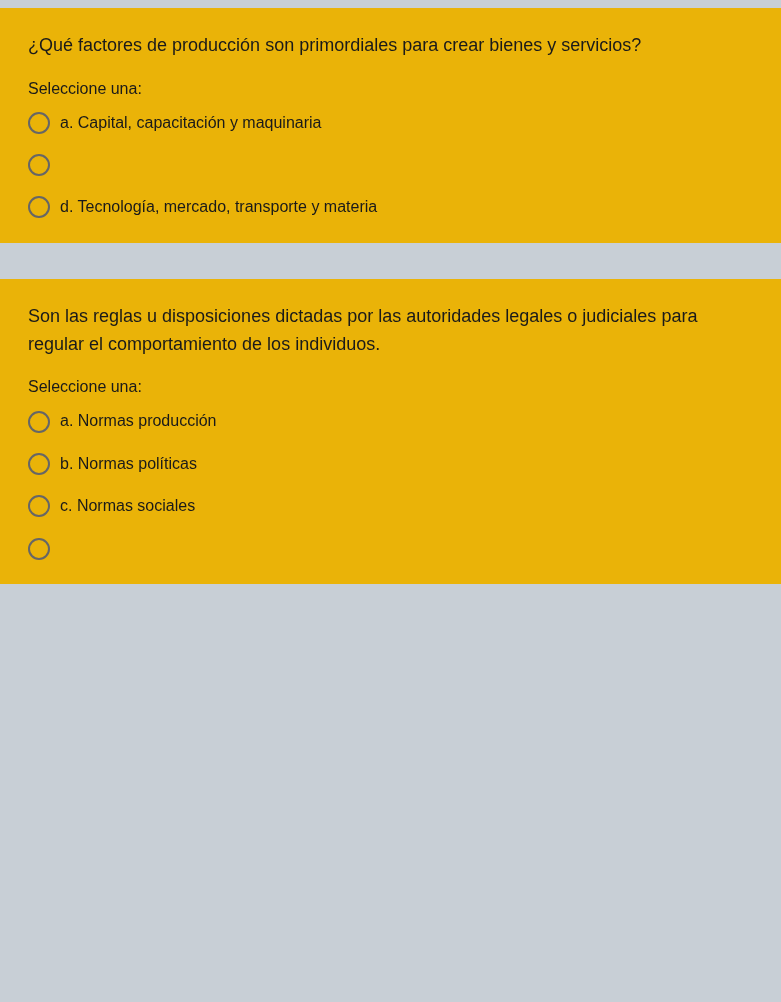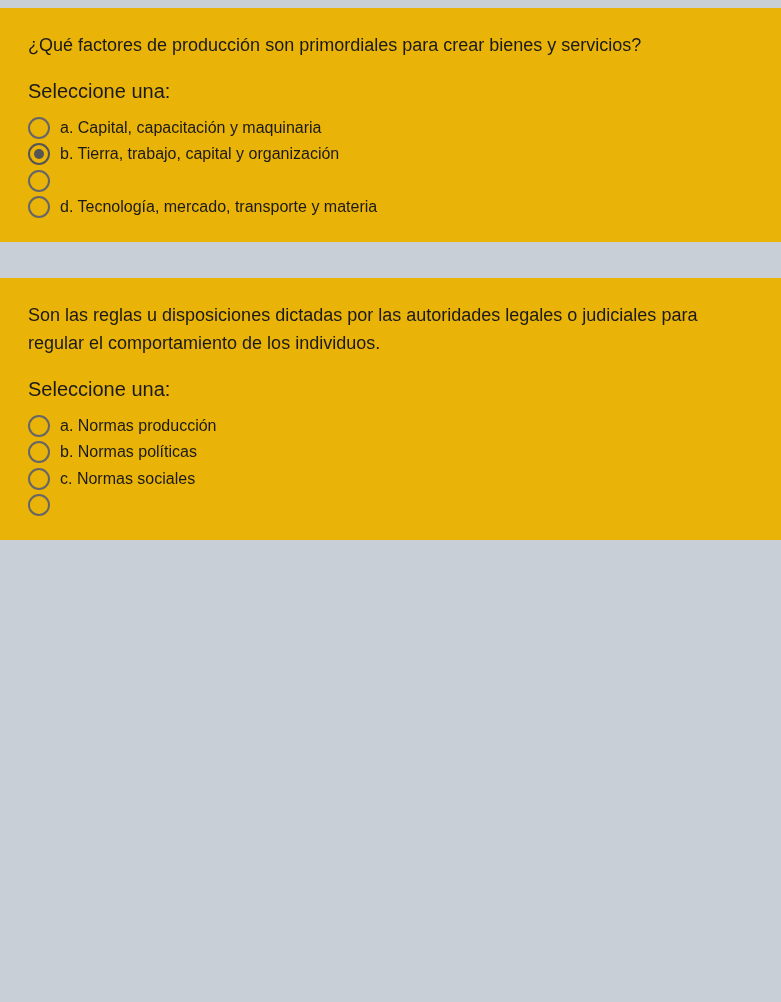--- a/index.html
+++ b/index.html
@@ -27,31 +27,31 @@
 
     .question-text {
       font-size: 18px;
       color: #1a1a1a;
       line-height: 1.55;
       margin-bottom: 20px;
       font-weight: 400;
     }
 
     .seleccione-label {
-      font-size: 20px;
+      font-size: 16px;
       color: #1a1a1a;
       margin-bottom: 14px;
       font-weight: 400;
     }
 
     .options-list {
       list-style: none;
       display: flex;
       flex-direction: column;
-      gap: 4px;
+      gap: 20px;
     }
 
     .option-item {
       display: flex;
       align-items: center;
       gap: 10px;
       cursor: pointer;
     }
 
     .radio-circle {
@@ -98,24 +98,20 @@
 
 <div class="question-block">
   <p class="question-text">¿Qué factores de producción son primordiales para crear bienes y servicios?</p>
   <p class="seleccione-label">Seleccione una:</p>
   <ul class="options-list">
     <li class="option-item">
       <span class="radio-circle"></span>
       <span class="option-text">a. Capital, capacitación y maquinaria</span>
     </li>
     <li class="option-item">
-      <span class="radio-circle selected"></span>
-      <span class="option-text">b. Tierra, trabajo, capital y organización</span>
-    </li>
-    <li class="option-item">
       <span class="radio-circle"></span>
     </li>
     <li class="option-item">
       <span class="radio-circle"></span>
       <span class="option-text">d. Tecnología, mercado, transporte y materia</span>
     </li>
   </ul>
 </div>
 
 <div class="divider"></div>

